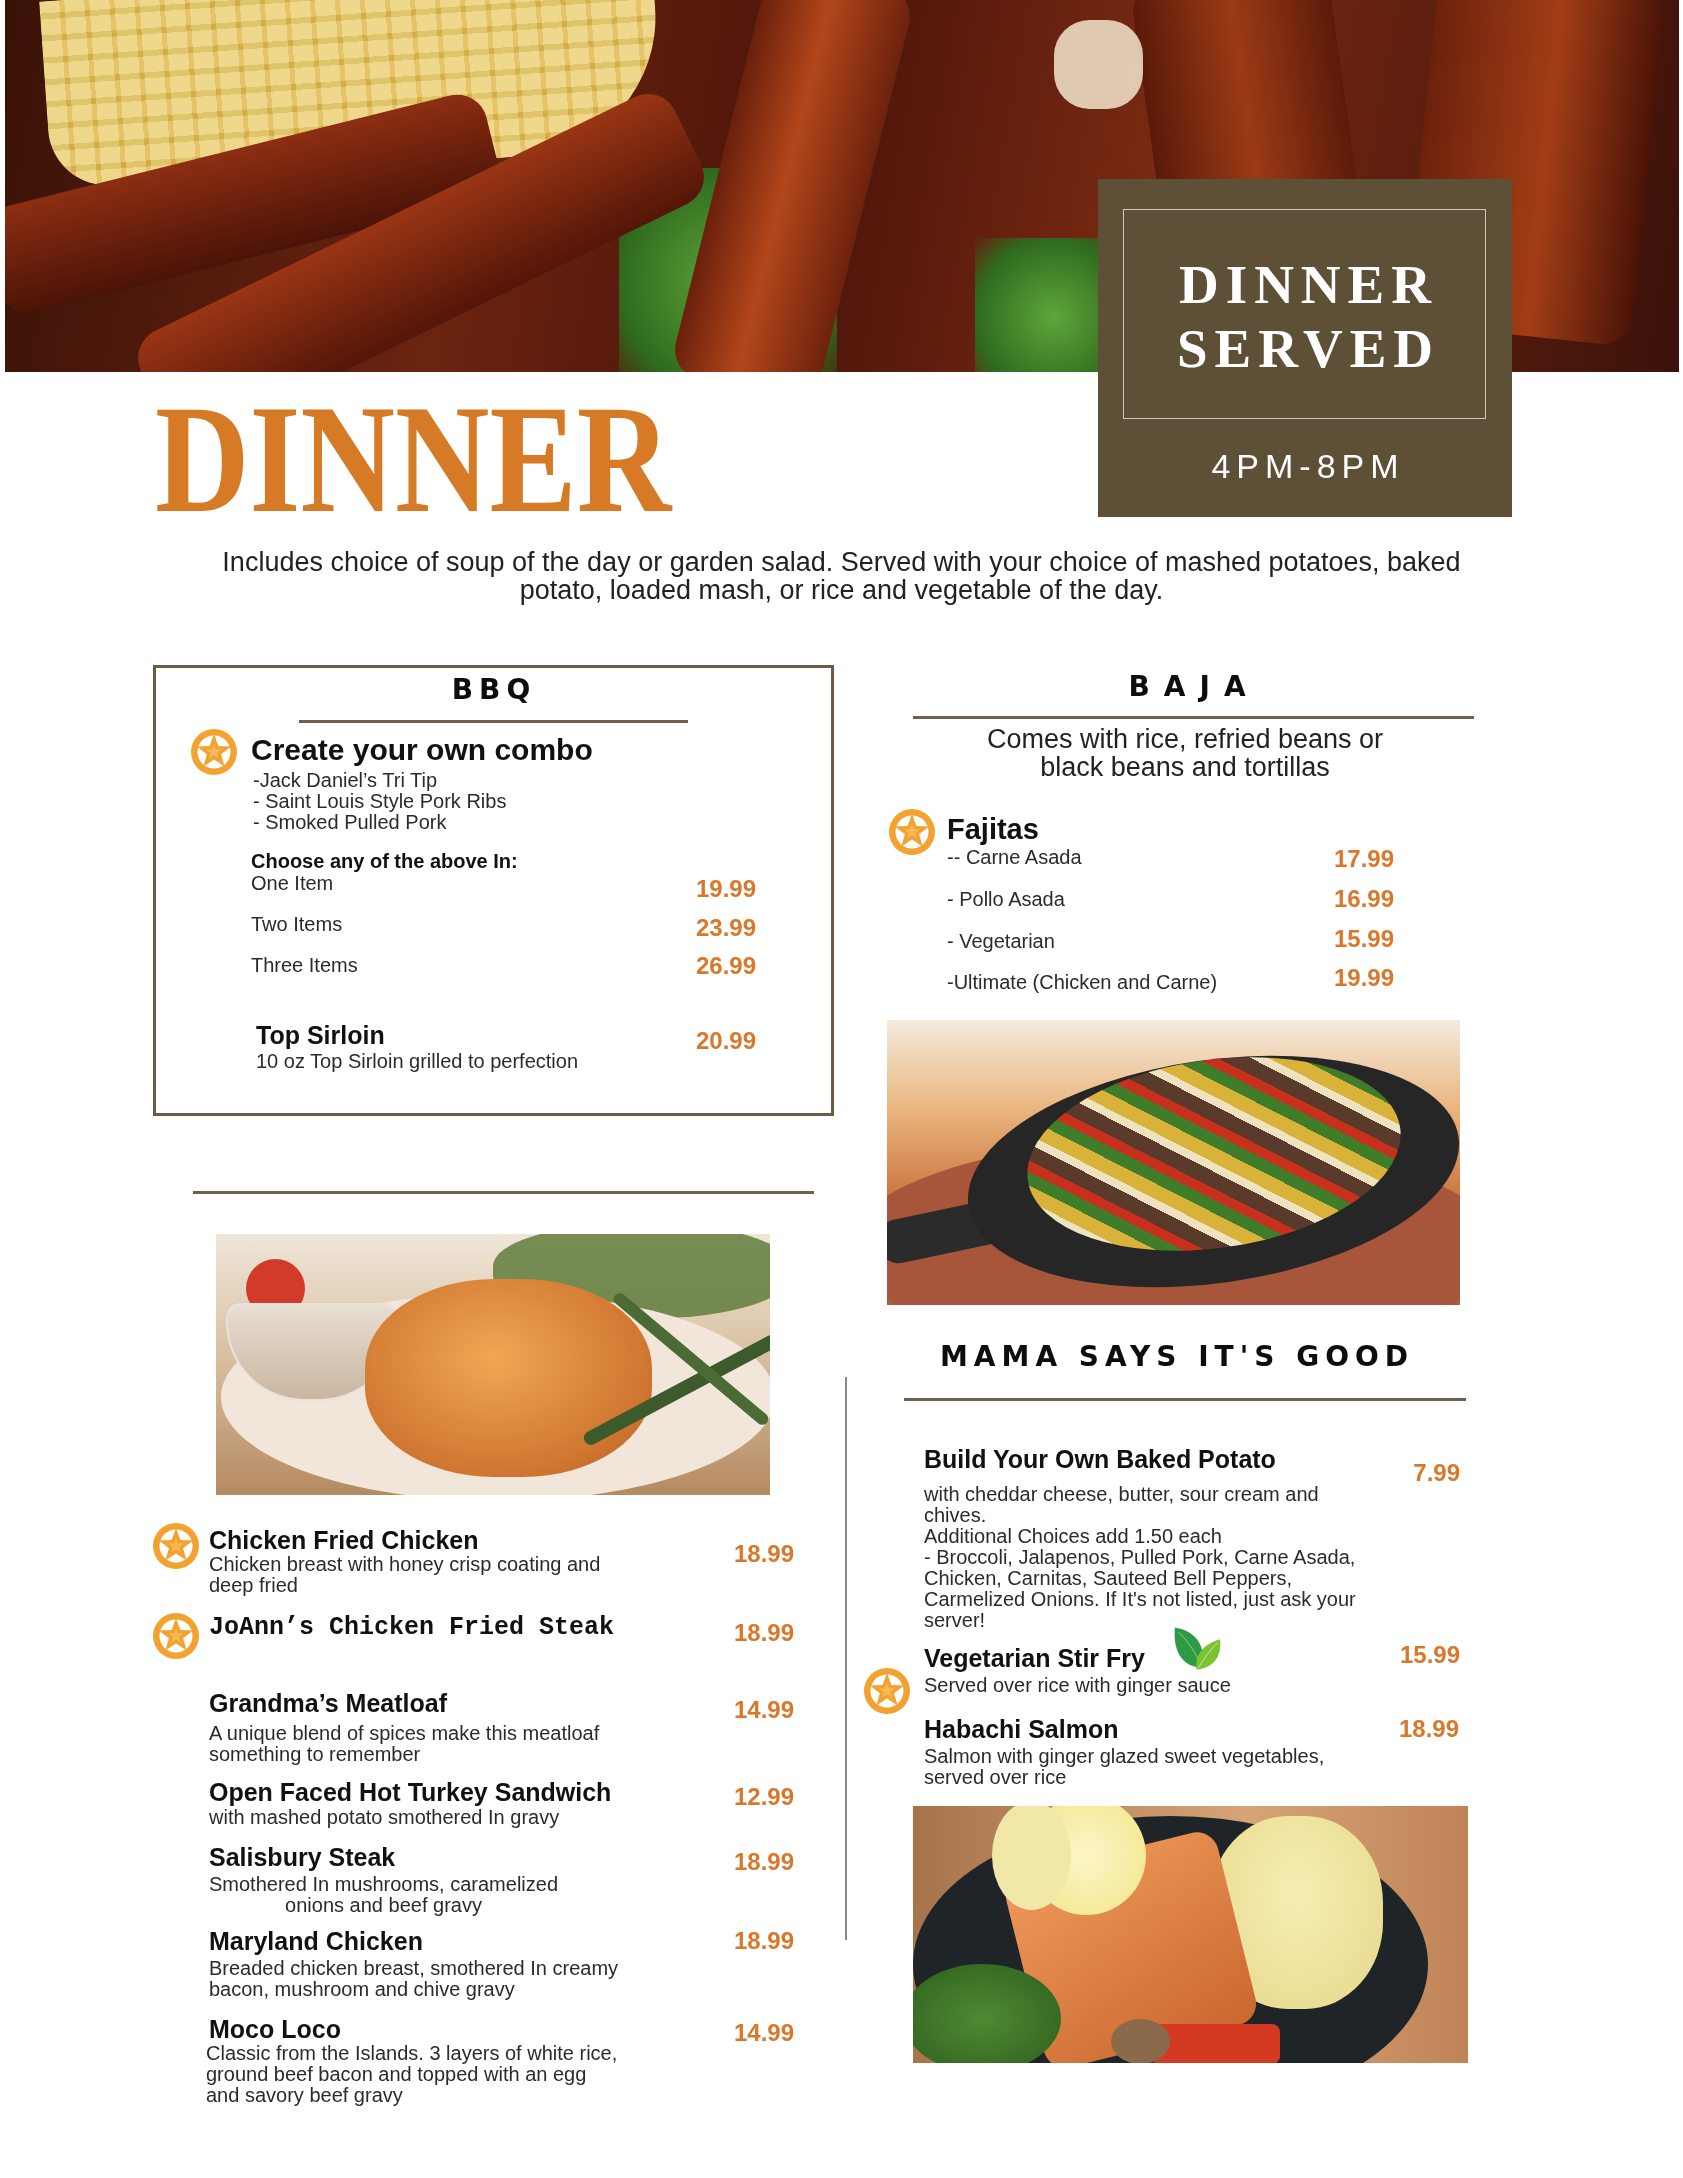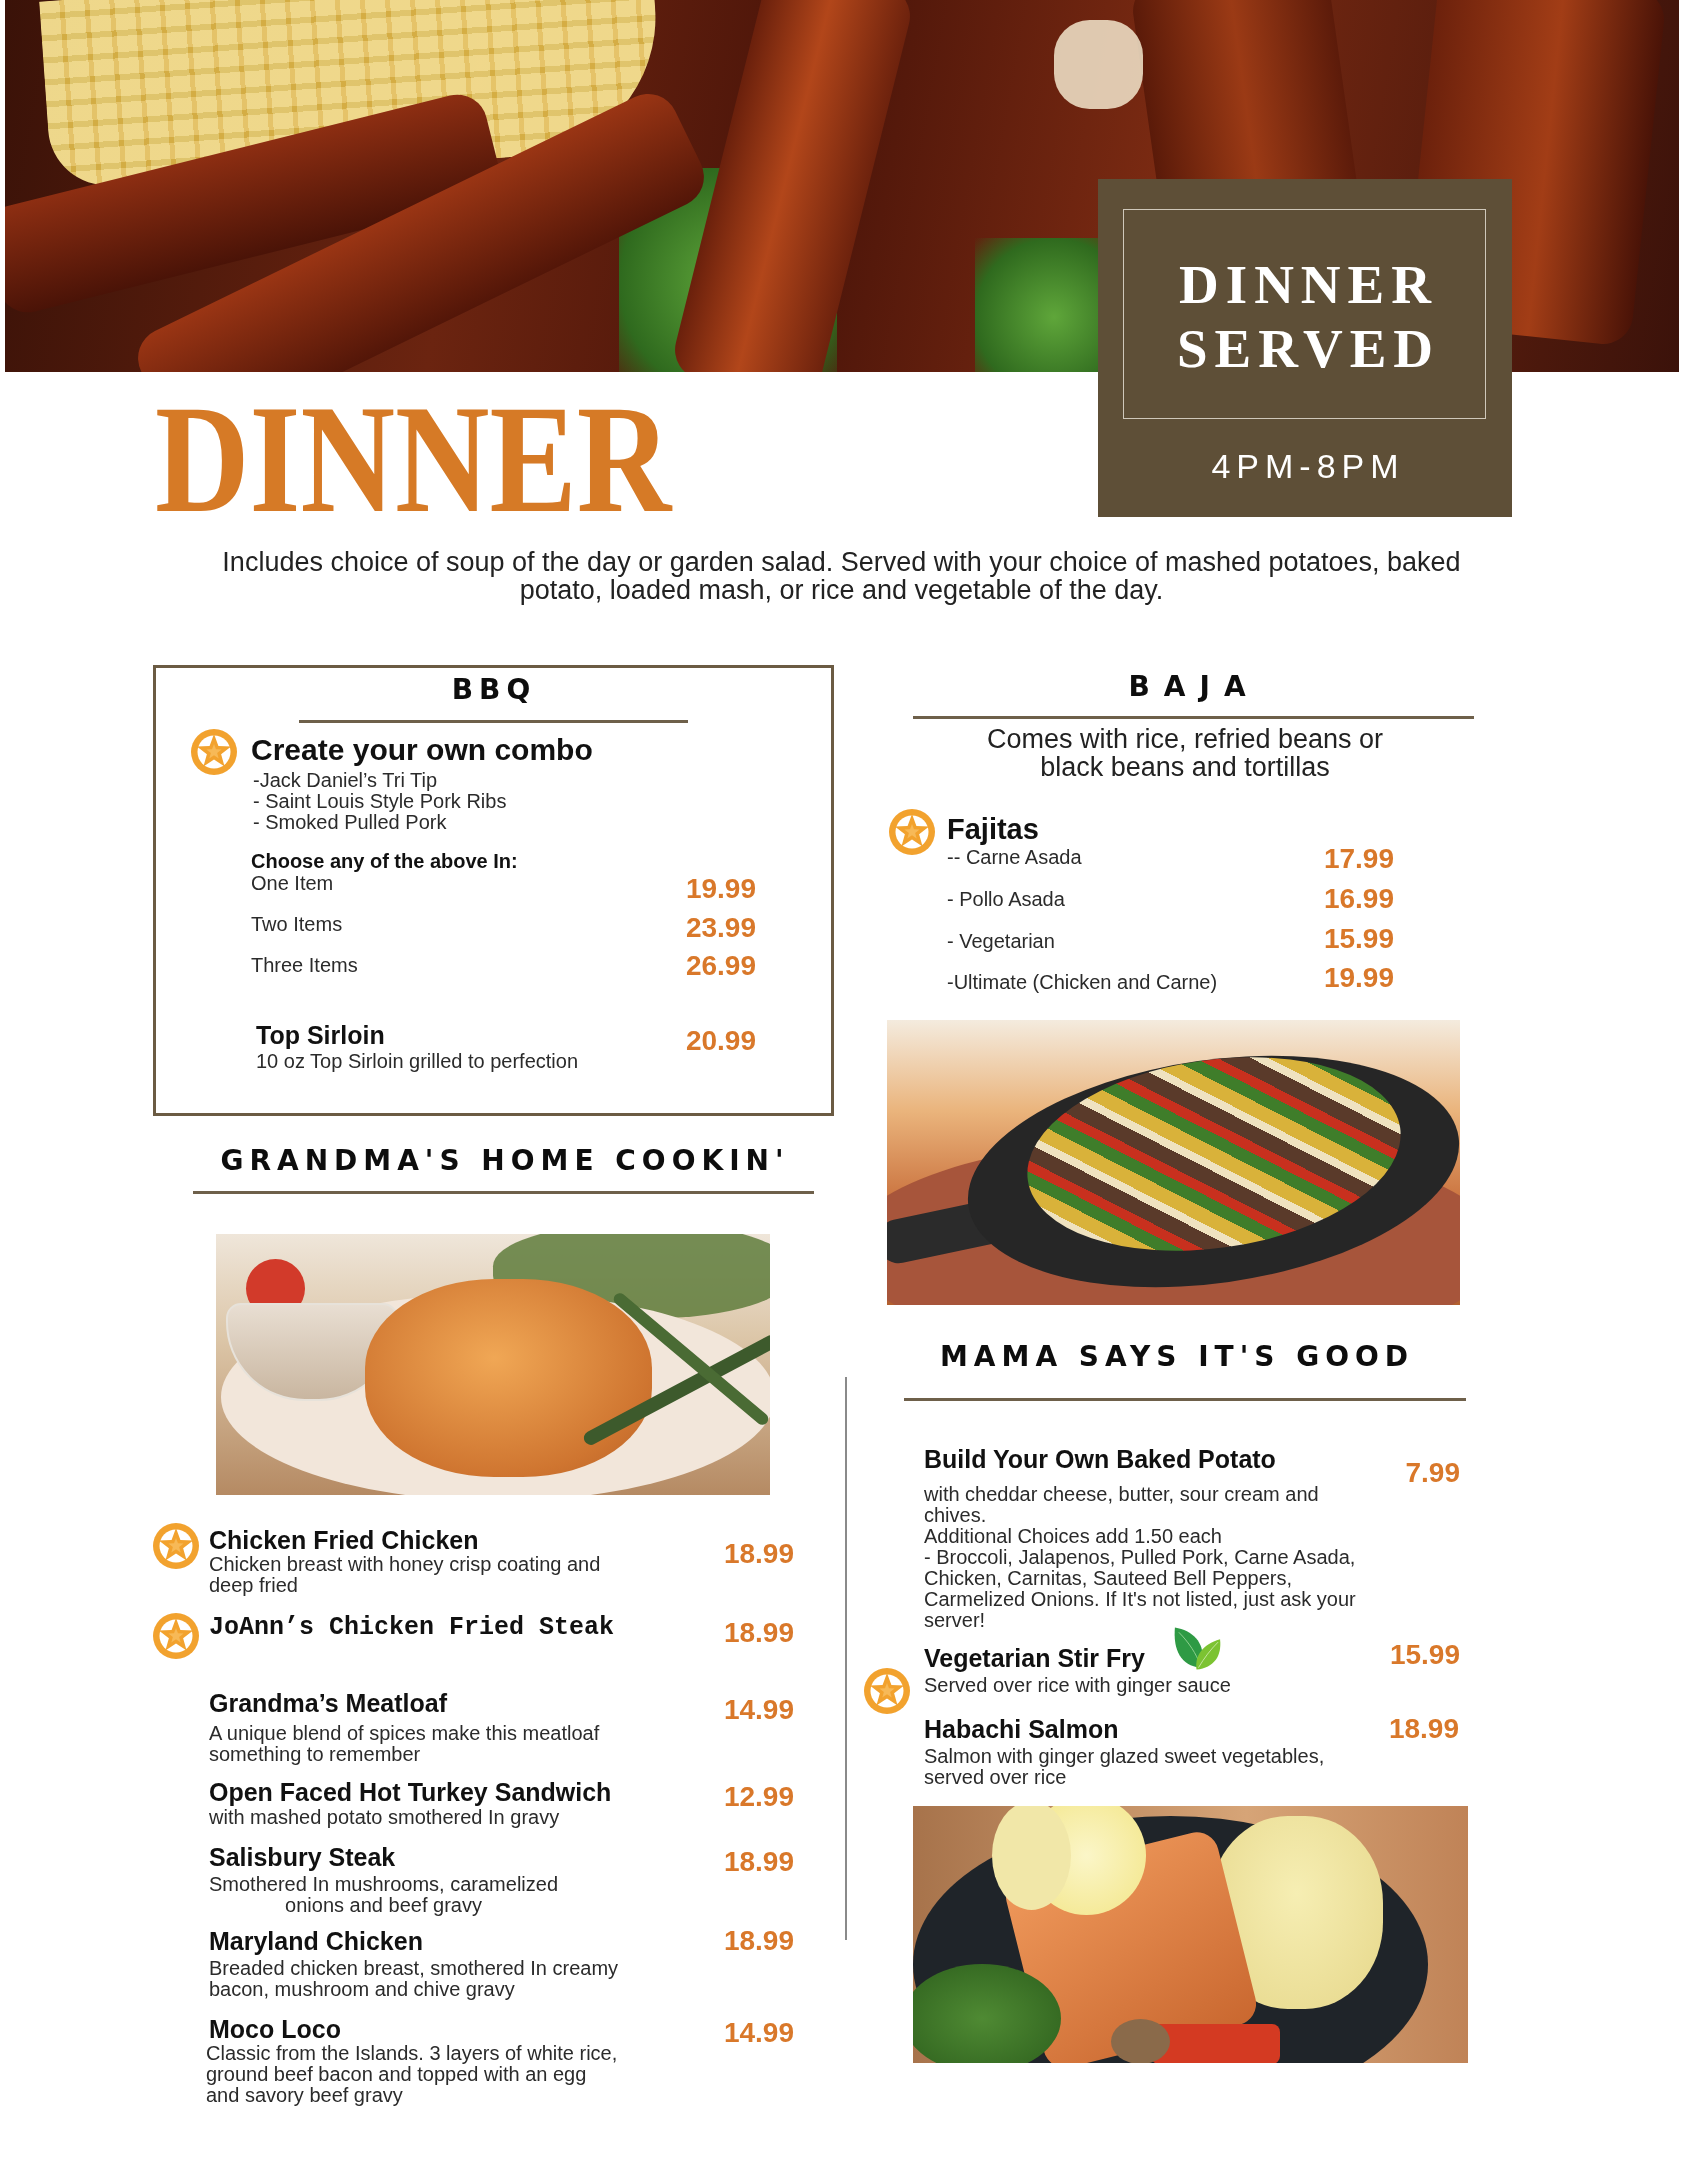--- a/index.html
+++ b/index.html
@@ -4,21 +4,21 @@
 <style>
   html,body{margin:0;padding:0;background:#fff;}
   #page{position:relative;width:1683px;height:2121px;overflow:hidden;background:#fff;}
   .abs{position:absolute;}
   .sans{font-family:"Liberation Sans",sans-serif;}
   .sec-h{position:absolute;font-family:"DejaVu Sans",sans-serif;font-weight:bold;font-size:28px;line-height:32px;color:#0d0d0d;white-space:nowrap;transform:translateX(-50%);}
   .rule{position:absolute;height:3px;background:#6E604A;}
   .name{position:absolute;font-family:"Liberation Sans",sans-serif;font-weight:bold;font-size:25px;line-height:30px;color:#111;white-space:nowrap;}
   .desc{position:absolute;font-family:"Liberation Sans",sans-serif;font-size:20px;line-height:21px;color:#2b2b2b;white-space:nowrap;}
   .desc span{display:block;}
-  .price{position:absolute;font-family:"Liberation Sans",sans-serif;font-weight:bold;font-size:28px;line-height:32px;color:#D9782A;text-align:right;white-space:nowrap;}
+  .price{position:absolute;font-family:"Liberation Sans",sans-serif;font-weight:bold;font-size:24px;line-height:32px;color:#D9782A;text-align:right;white-space:nowrap;}
   .badge{position:absolute;width:48px;height:48px;transform:translate(-50%,-50%);}
   .photo{position:absolute;overflow:hidden;}
   .photo div{position:absolute;}
 
   
   .hero{left:5px;top:0;width:1674px;height:372px;background:linear-gradient(100deg,#3a1208 0%,#6b2410 28%,#4a1409 48%,#7a2a12 68%,#3b120a 100%);}
   .corn{left:40px;top:-20px;width:614px;height:188px;border-radius:0 0 139px 59px;background:repeating-linear-gradient(90deg,#f4d978 0 20px,#e7bf4c 20px 25px),#f0cf62;transform:rotate(-4deg);opacity:.95;}
   .corn2{left:40px;top:-20px;width:614px;height:188px;border-radius:0 0 139px 59px;background:repeating-linear-gradient(0deg,rgba(255,255,255,.18) 0 16px,rgba(0,0,0,.05) 16px 22px);transform:rotate(-4deg);}
   .rib{border-radius:30px;}
   .lettuce{background:radial-gradient(ellipse at center,#5fa63a 0%,#2f6a1e 70%,rgba(47,106,30,0) 100%);}
@@ -125,21 +125,20 @@
   <div class="desc" style="left:947px;top:972px;">-Ultimate (Chicken and Carne)</div>
   <div class="price" style="right:289px;top:962px;">19.99</div>
 
   <div class="photo" style="left:887px;top:1020px;width:573px;height:285px;background:linear-gradient(180deg,#f4ebde 0%,#eab47c 32%,#c9703c 65%,#b2602f 100%);">
     <div style="left:-40px;top:119px;width:653px;height:218px;border-radius:50%;background:#a7553b;"></div>
     <div style="left:-10px;top:188px;width:149px;height:44px;border-radius:20px;background:#2b2b2b;transform:rotate(-12deg);"></div>
     <div style="left:79px;top:40px;width:495px;height:223px;border-radius:50%;background:#262626;transform:rotate(-8deg);"></div>
     <div style="left:139px;top:40px;width:376px;height:188px;border-radius:50%;background:repeating-linear-gradient(35deg,#d9b23a 0 14px,#3f7d2a 14px 26px,#c8301e 26px 36px,#5a3a2a 36px 51px,#efe2c0 51px 59px);transform:rotate(-8deg);"></div>
   </div>
 
-  <div class="sec-h" style="left:505px;top:1145px;letter-spacing:6px;">GRANDMA'S HOME COOKIN'</div>
   <div class="rule" style="left:193px;top:1191px;width:621px;"></div>
 
   <div class="photo" style="left:216px;top:1234px;width:554px;height:261px;background:linear-gradient(180deg,#efe6da 0%,#dcc6a8 40%,#b58a63 100%);">
     <div style="left:277px;top:-10px;width:297px;height:94px;border-radius:45%;background:#5f7d3c;opacity:.85;"></div>
     <div style="left:5px;top:59px;width:554px;height:208px;border-radius:50%;background:#f2e6da;"></div>
     <div style="left:30px;top:25px;width:59px;height:59px;border-radius:50%;background:#d23a2a;"></div>
     <div style="left:10px;top:69px;width:168px;height:94px;border-radius:15px 15px 79px 79px;background:linear-gradient(180deg,#e8ded2,#c9b6a0);border:2px solid #e7e2da;"></div>
     <div style="left:149px;top:45px;width:287px;height:198px;border-radius:45%;background:radial-gradient(ellipse at 45% 40%,#f0a755,#cf7530 70%,#b65f26 100%);"></div>
     <div style="left:356px;top:149px;width:218px;height:14px;border-radius:7px;background:#3d5a2c;transform:rotate(-28deg);"></div>
     <div style="left:376px;top:119px;width:198px;height:12px;border-radius:6px;background:#4a6b34;transform:rotate(40deg);"></div>

